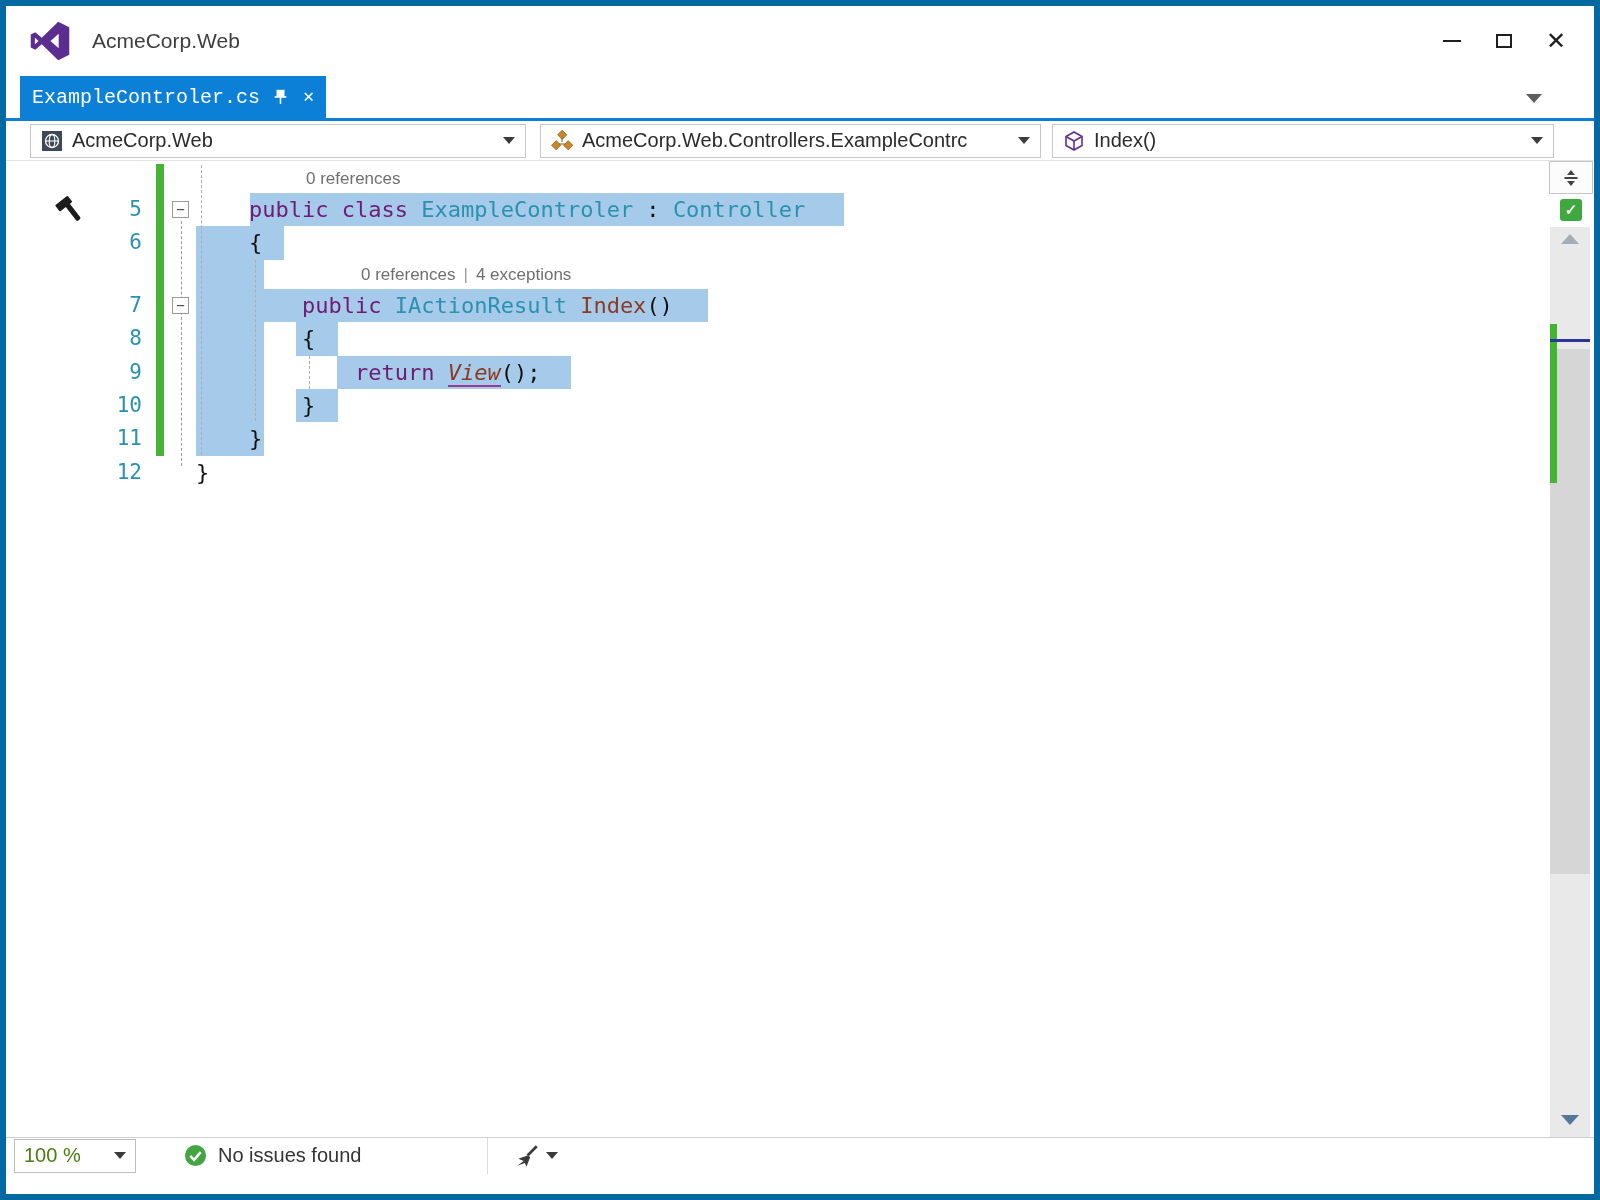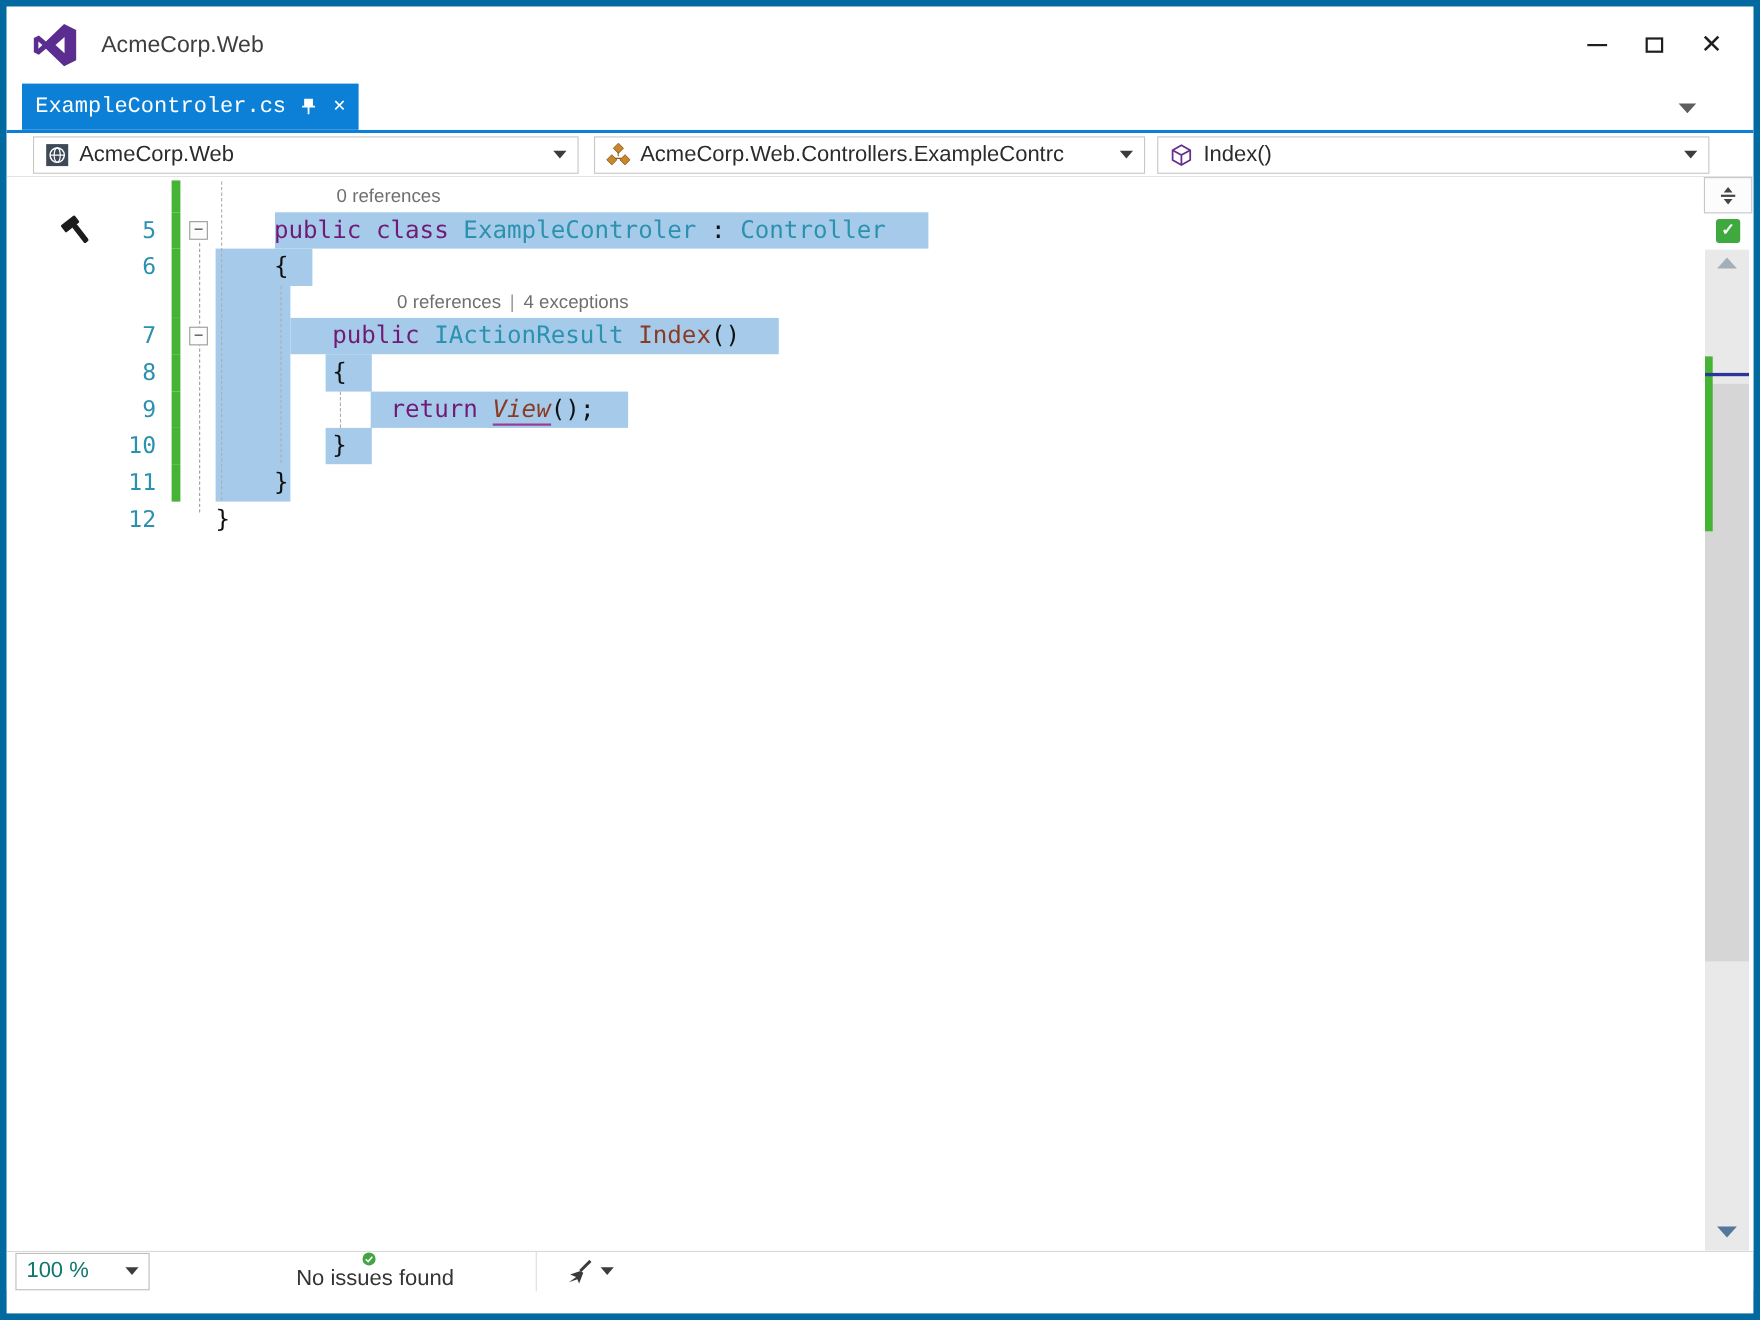--- a/index.html
+++ b/index.html
@@ -76,24 +76,24 @@
   .sb-green { position:absolute; left:0; width:7px; top:97px; height:159px; background:#45B334; }
   .sb-caret { position:absolute; left:0; right:0; top:112px; height:3px; background:#2C3598; }
   .tri-up { position:absolute; top:7px; left:11px; width:0; height:0;
             border-left:9px solid transparent; border-right:9px solid transparent; border-bottom:10px solid #A3AFB8; }
   .tri-down { position:absolute; bottom:12px; left:11px; width:0; height:0;
             border-left:9px solid transparent; border-right:9px solid transparent; border-top:10px solid #54779C; }
 
   
   .statusbar { height:36px; border-top:1px solid #D0D0D0; display:flex; align-items:center; background:#fff; }
   .zoom { width:122px; height:34px; border:1px solid #BDBDBD; margin-left:8px; display:flex; align-items:center;
-          padding:0 9px; font-size:20px; color:#0f766e; }
+          padding:0 9px; font-size:20px; color:#4d7c0f; }
   .zoom .chev { margin-left:auto; }
   .issues { height:36px; display:flex; align-items:center; width:352px; padding-left:48px;
-            border-right:1px solid #DCDCDC;flex-direction:column; }
+            border-right:1px solid #DCDCDC; }
   .issues-label { font-size:20px; color:#333; margin-left:11px; }
   .cleanup { display:flex; align-items:center; padding-left:26px; }
   .cleanup .chev { margin-left:6px; }
 </style>
 </head>
 <body>
 
 <div class="window">
 
   <div class="titlebar">

